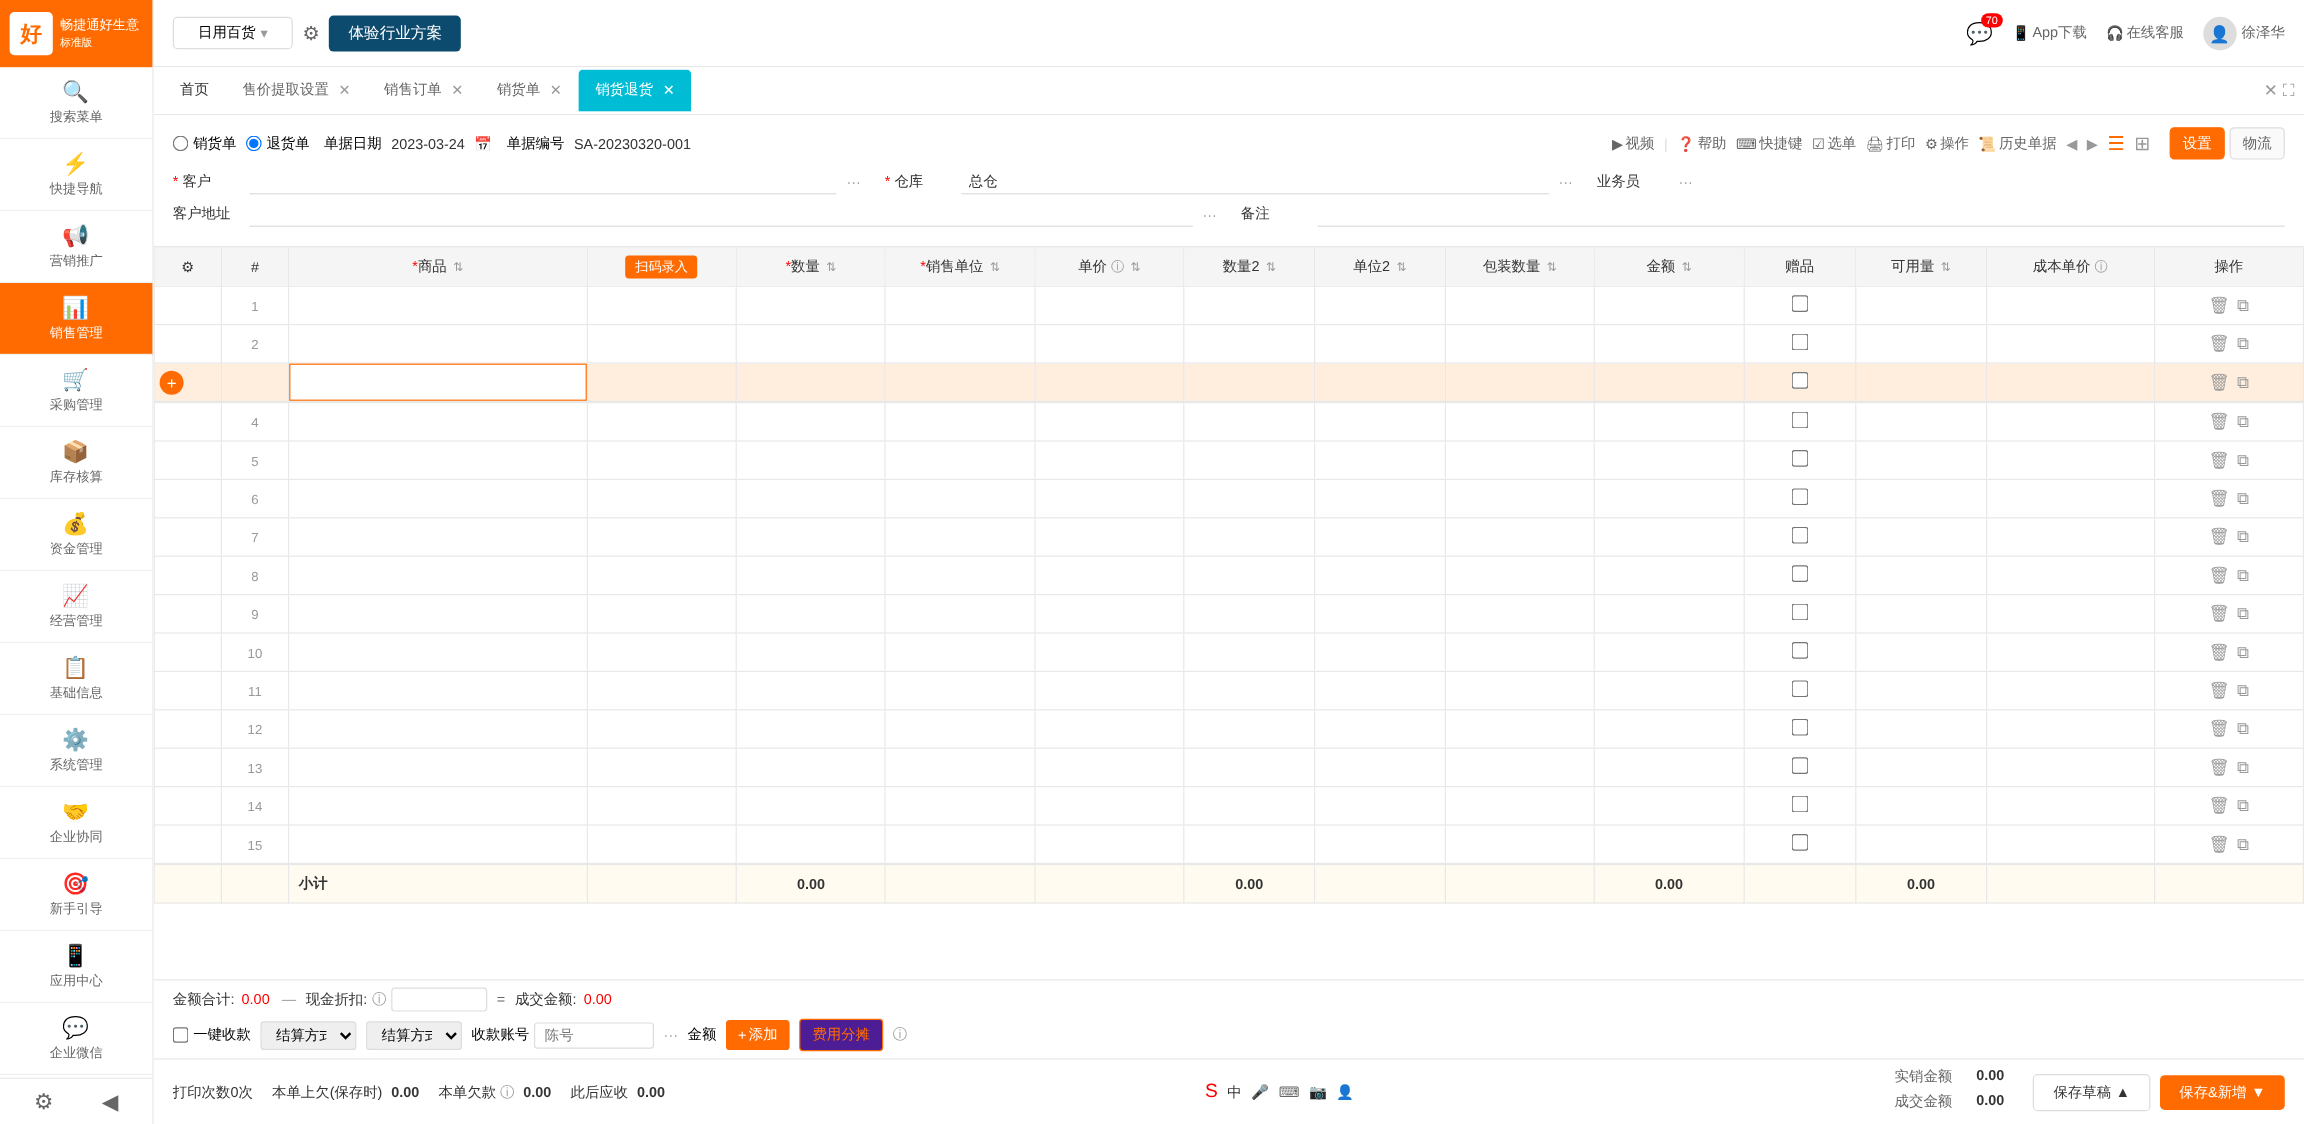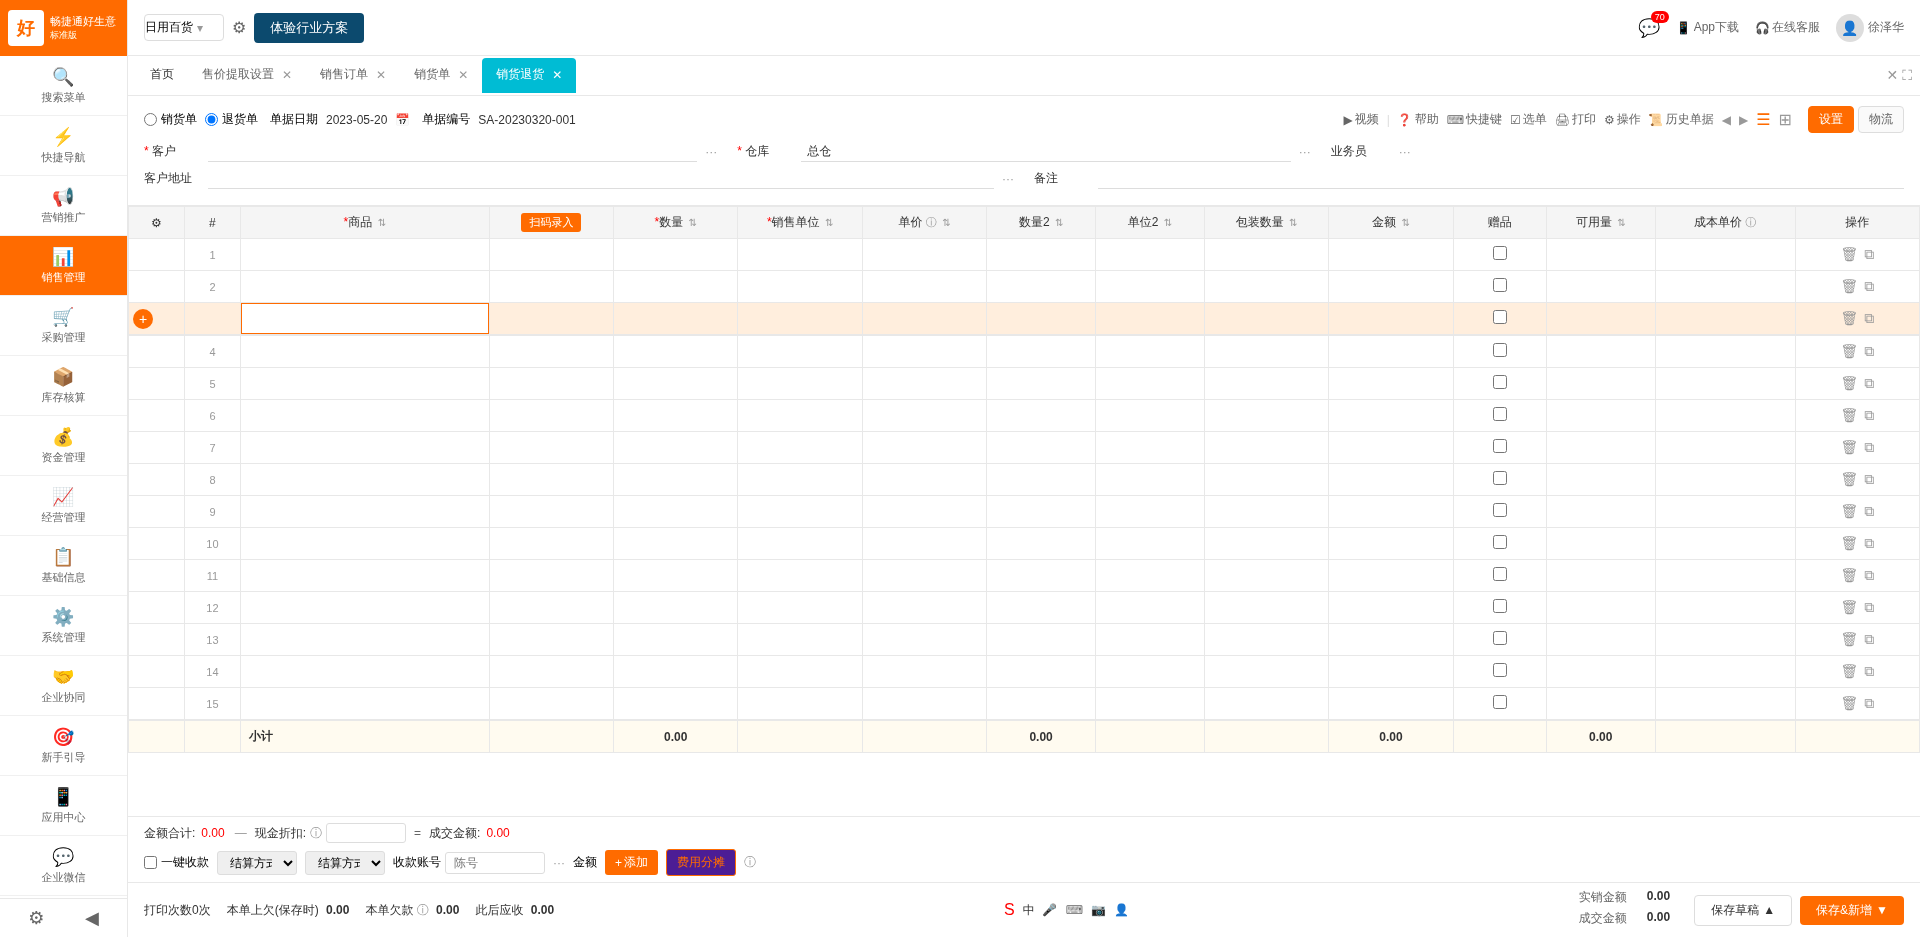--- a/index.html
+++ b/index.html
@@ -17,21 +17,21 @@
     .sidebar-item .s-icon { font-size: 18px; margin-bottom: 2px; }
     .sidebar-item .s-label { font-size: 11px; text-align: center; }
     .sidebar-bottom { display: flex; align-items: center; justify-content: space-around; padding: 8px; border-top: 1px solid #e8e8e8; }
 
     
     .main { flex: 1; display: flex; flex-direction: column; overflow: hidden; }
 
     
     .topbar { height: 56px; background: #fff; display: flex; align-items: center; justify-content: space-between; padding: 0 16px; border-bottom: 1px solid #e8e8e8; flex-shrink: 0; }
     .topbar-left { display: flex; align-items: center; gap: 8px; }
-    .topbar-select { border: 1px solid #ddd; border-radius: 4px; padding: 4px 0; background: #fff; display: flex; align-items: center; gap: 4px; cursor: pointer; min-width: 80px; }
+    .topbar-select { border: 1px solid #ddd; border-radius: 4px; padding: 4px 20px; background: #fff; display: flex; align-items: center; gap: 4px; cursor: pointer; min-width: 80px; }
     .topbar-gear { color: #666; font-size: 16px; cursor: pointer; }
     .topbar-btn { background: #0c4a6e; color: #fff; border: none; border-radius: 4px; padding: 6px 16px; cursor: pointer; font-size: 13px; }
     .topbar-right { display: flex; align-items: center; gap: 16px; color: #666; }
     .topbar-right .msg-icon { position: relative; cursor: pointer; }
     .badge { background: #f00; color: #fff; border-radius: 10px; font-size: 9px; padding: 1px 4px; position: absolute; top: -6px; right: -8px; }
     .topbar-right .user { display: flex; align-items: center; gap: 4px; cursor: pointer; }
     .avatar { width: 28px; height: 28px; border-radius: 50%; background: #ddd; display: flex; align-items: center; justify-content: center; }
 
     
     .tabs { display: flex; align-items: center; background: #fff; border-bottom: 1px solid #e8e8e8; padding: 0 8px; flex-shrink: 0; height: 40px; }
@@ -256,21 +256,21 @@
             <input type="radio" name="doctype" style="">
             <span>销货单</span>
           </label>
           <label class="radio-item">
             <input type="radio" name="doctype" checked="" style="">
             <span>退货单</span>
           </label>
         </div>
         <div class="date-field">
           <span>单据日期</span>
-          <span style="color:#333;margin:0 4px;">2023-05-20</span>
+          <span style="color:#333;margin:0 4px;">2023-03-24</span>
           <span class="cal-icon">📅</span>
         </div>
         <div class="date-field">
           <span>单据编号</span>
           <span style="color:#333;margin:0 4px;">SA-20230320-001</span>
         </div>
       </div>
       <div class="form-toolbar-right">
         <div class="toolbar-btn">
           <span>▶</span>

